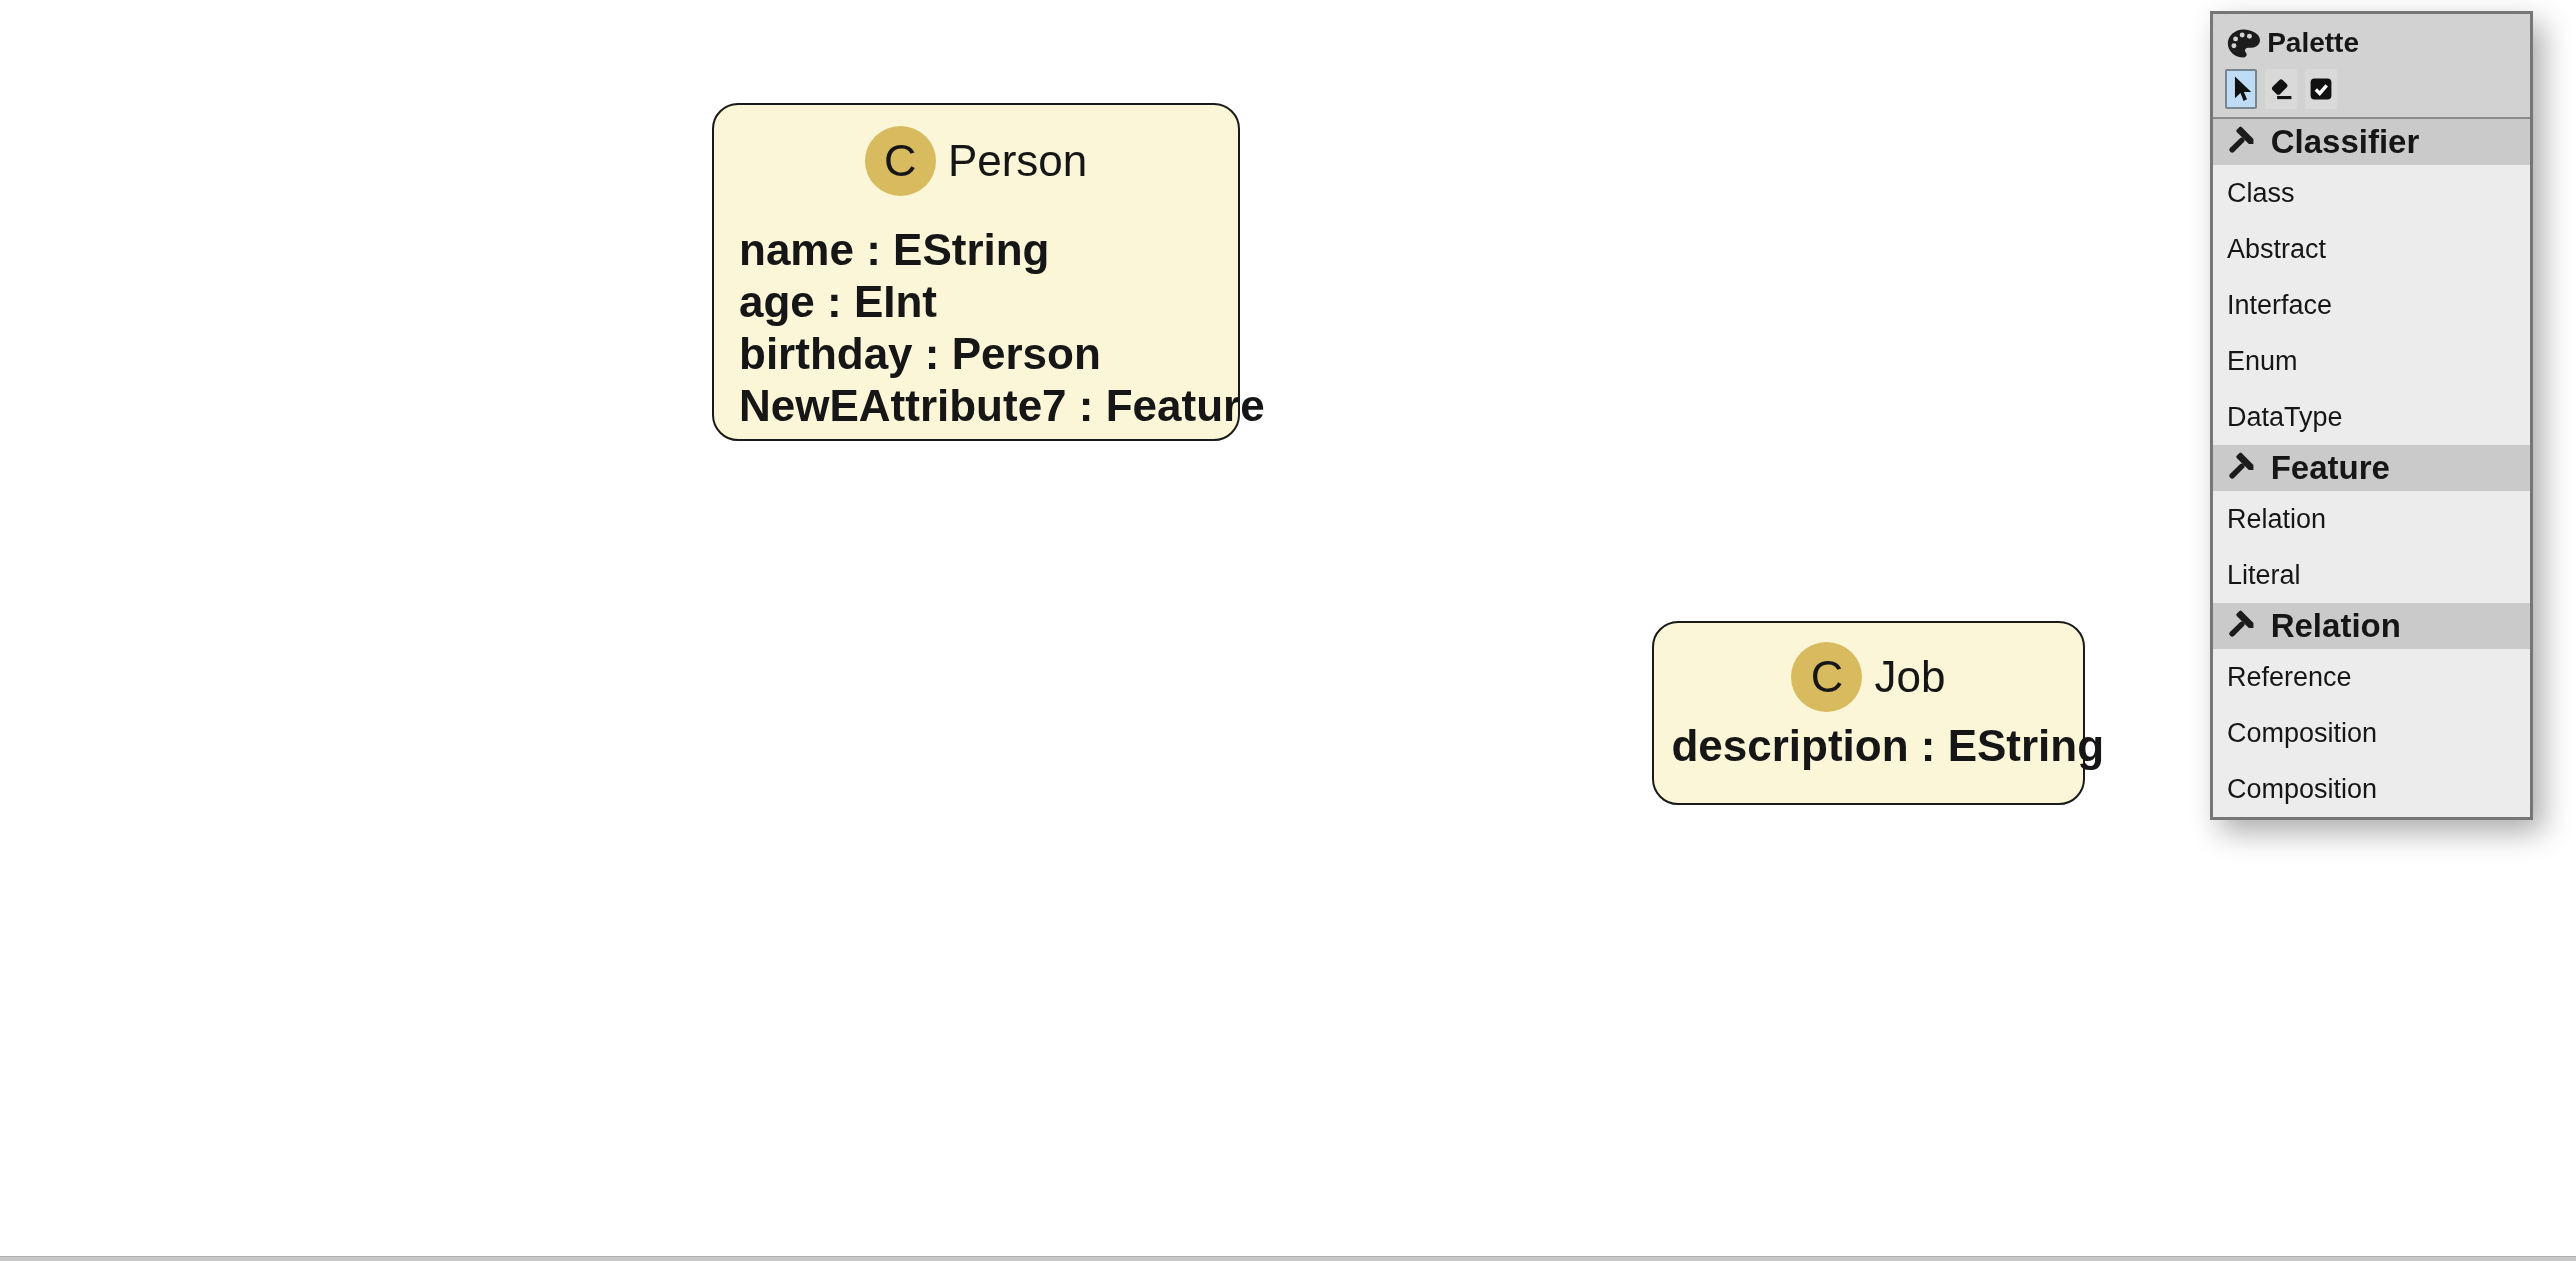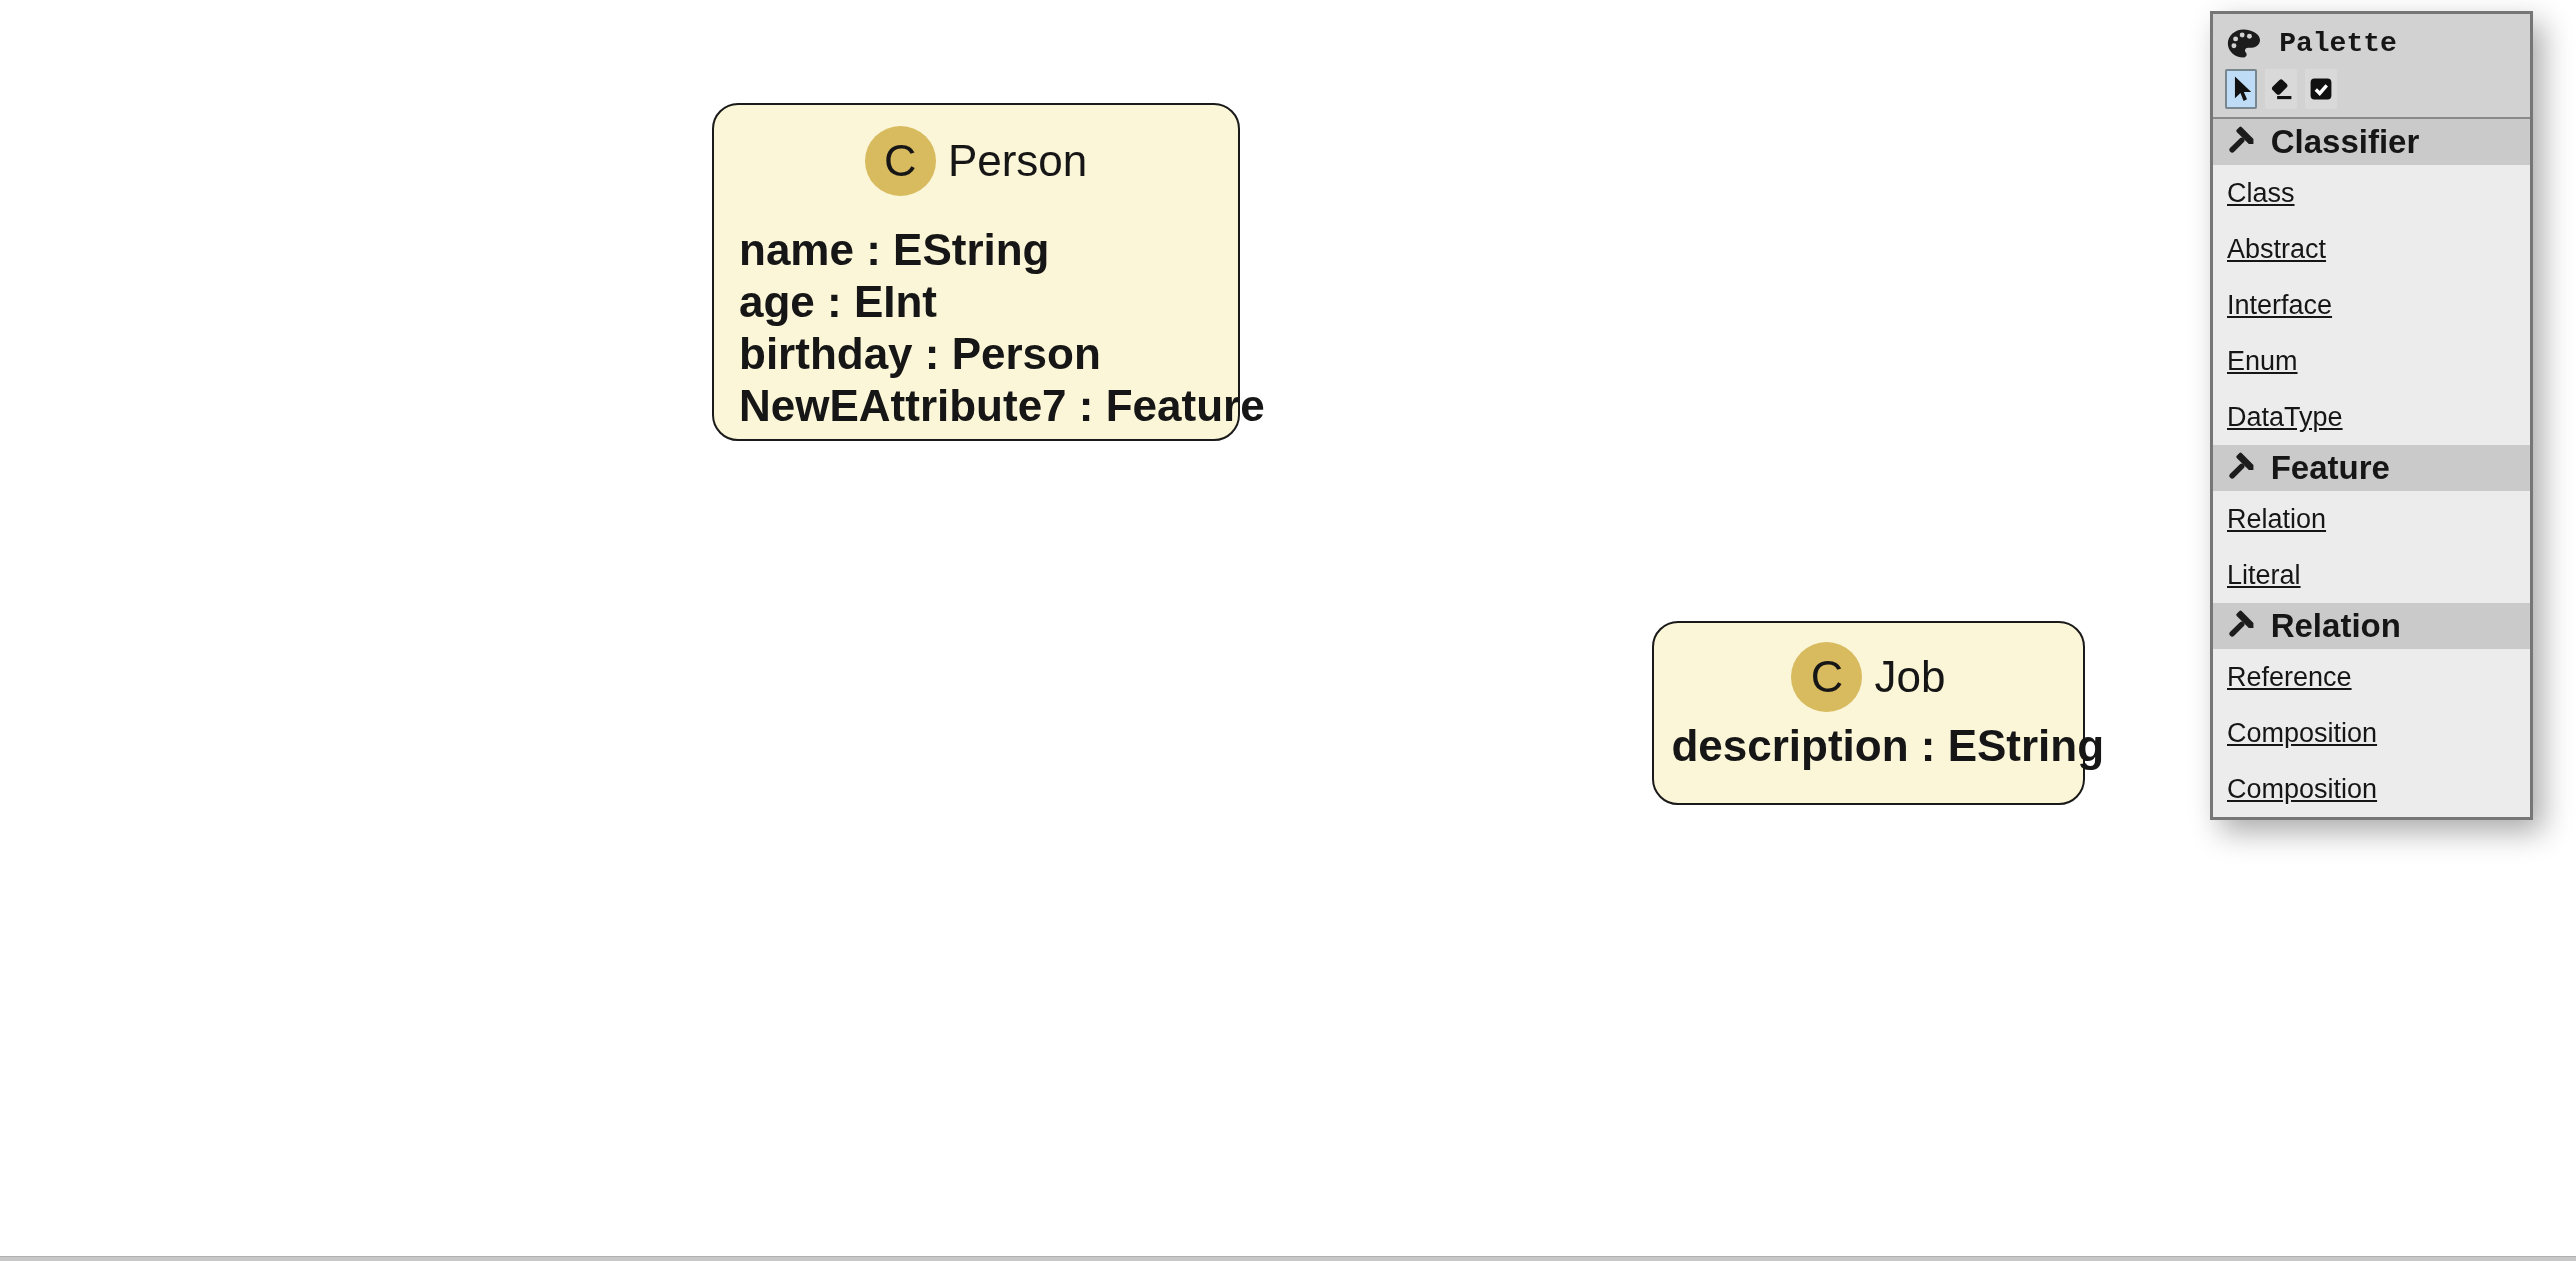--- a/index.html
+++ b/index.html
@@ -64,21 +64,21 @@
     border: 3.5px solid #767676;
     background: #ECECEC;
     box-shadow: 10.4px 12.2px 28px rgba(0,0,0,0.33);
   }
   .palette-header {
     background: #D2D2D2;
     border-bottom: 2.6px solid #8a8a8a;
     padding: 10.4px 8.7px 8.7px 12.2px;
   }
   .palette-title-row {
-    display: flex; align-items: center; gap: 17px; height: 37px; font-family: Liberation Mono, monospace;
+    display: flex; align-items: center; gap: 5px; height: 37px;
   }
   .palette-title { font-weight: bold; font-size: 28px; }
   .palette-tools { display: flex; gap: 7.8px; margin-top: 7px; }
   .tool-btn {
     width: 32px; height: 40px;
     display: flex; align-items: center; justify-content: center;
     background: #d9d9d9;
     border: 2.6px solid transparent;
     border-radius: 1.7px;
   }
@@ -92,21 +92,20 @@
     display: flex; align-items: center; gap: 14px;
     padding-left: 8.7px;
     font-weight: bold; font-size: 33px;
   }
   .palette-item {
     height: 56px;
     display: flex; align-items: center;
     padding-left: 14px;
     font-size: 27px;
     cursor: default;
-    text-decoration: underline;
   }
 
   
   #h-scrollbar {
     position: absolute;
     left: 0; right: 0; bottom: 0;
     height: 5.2px;
     background: #C7C7C7;
     border-top: 0.9px solid #B0B0B0;
   }

